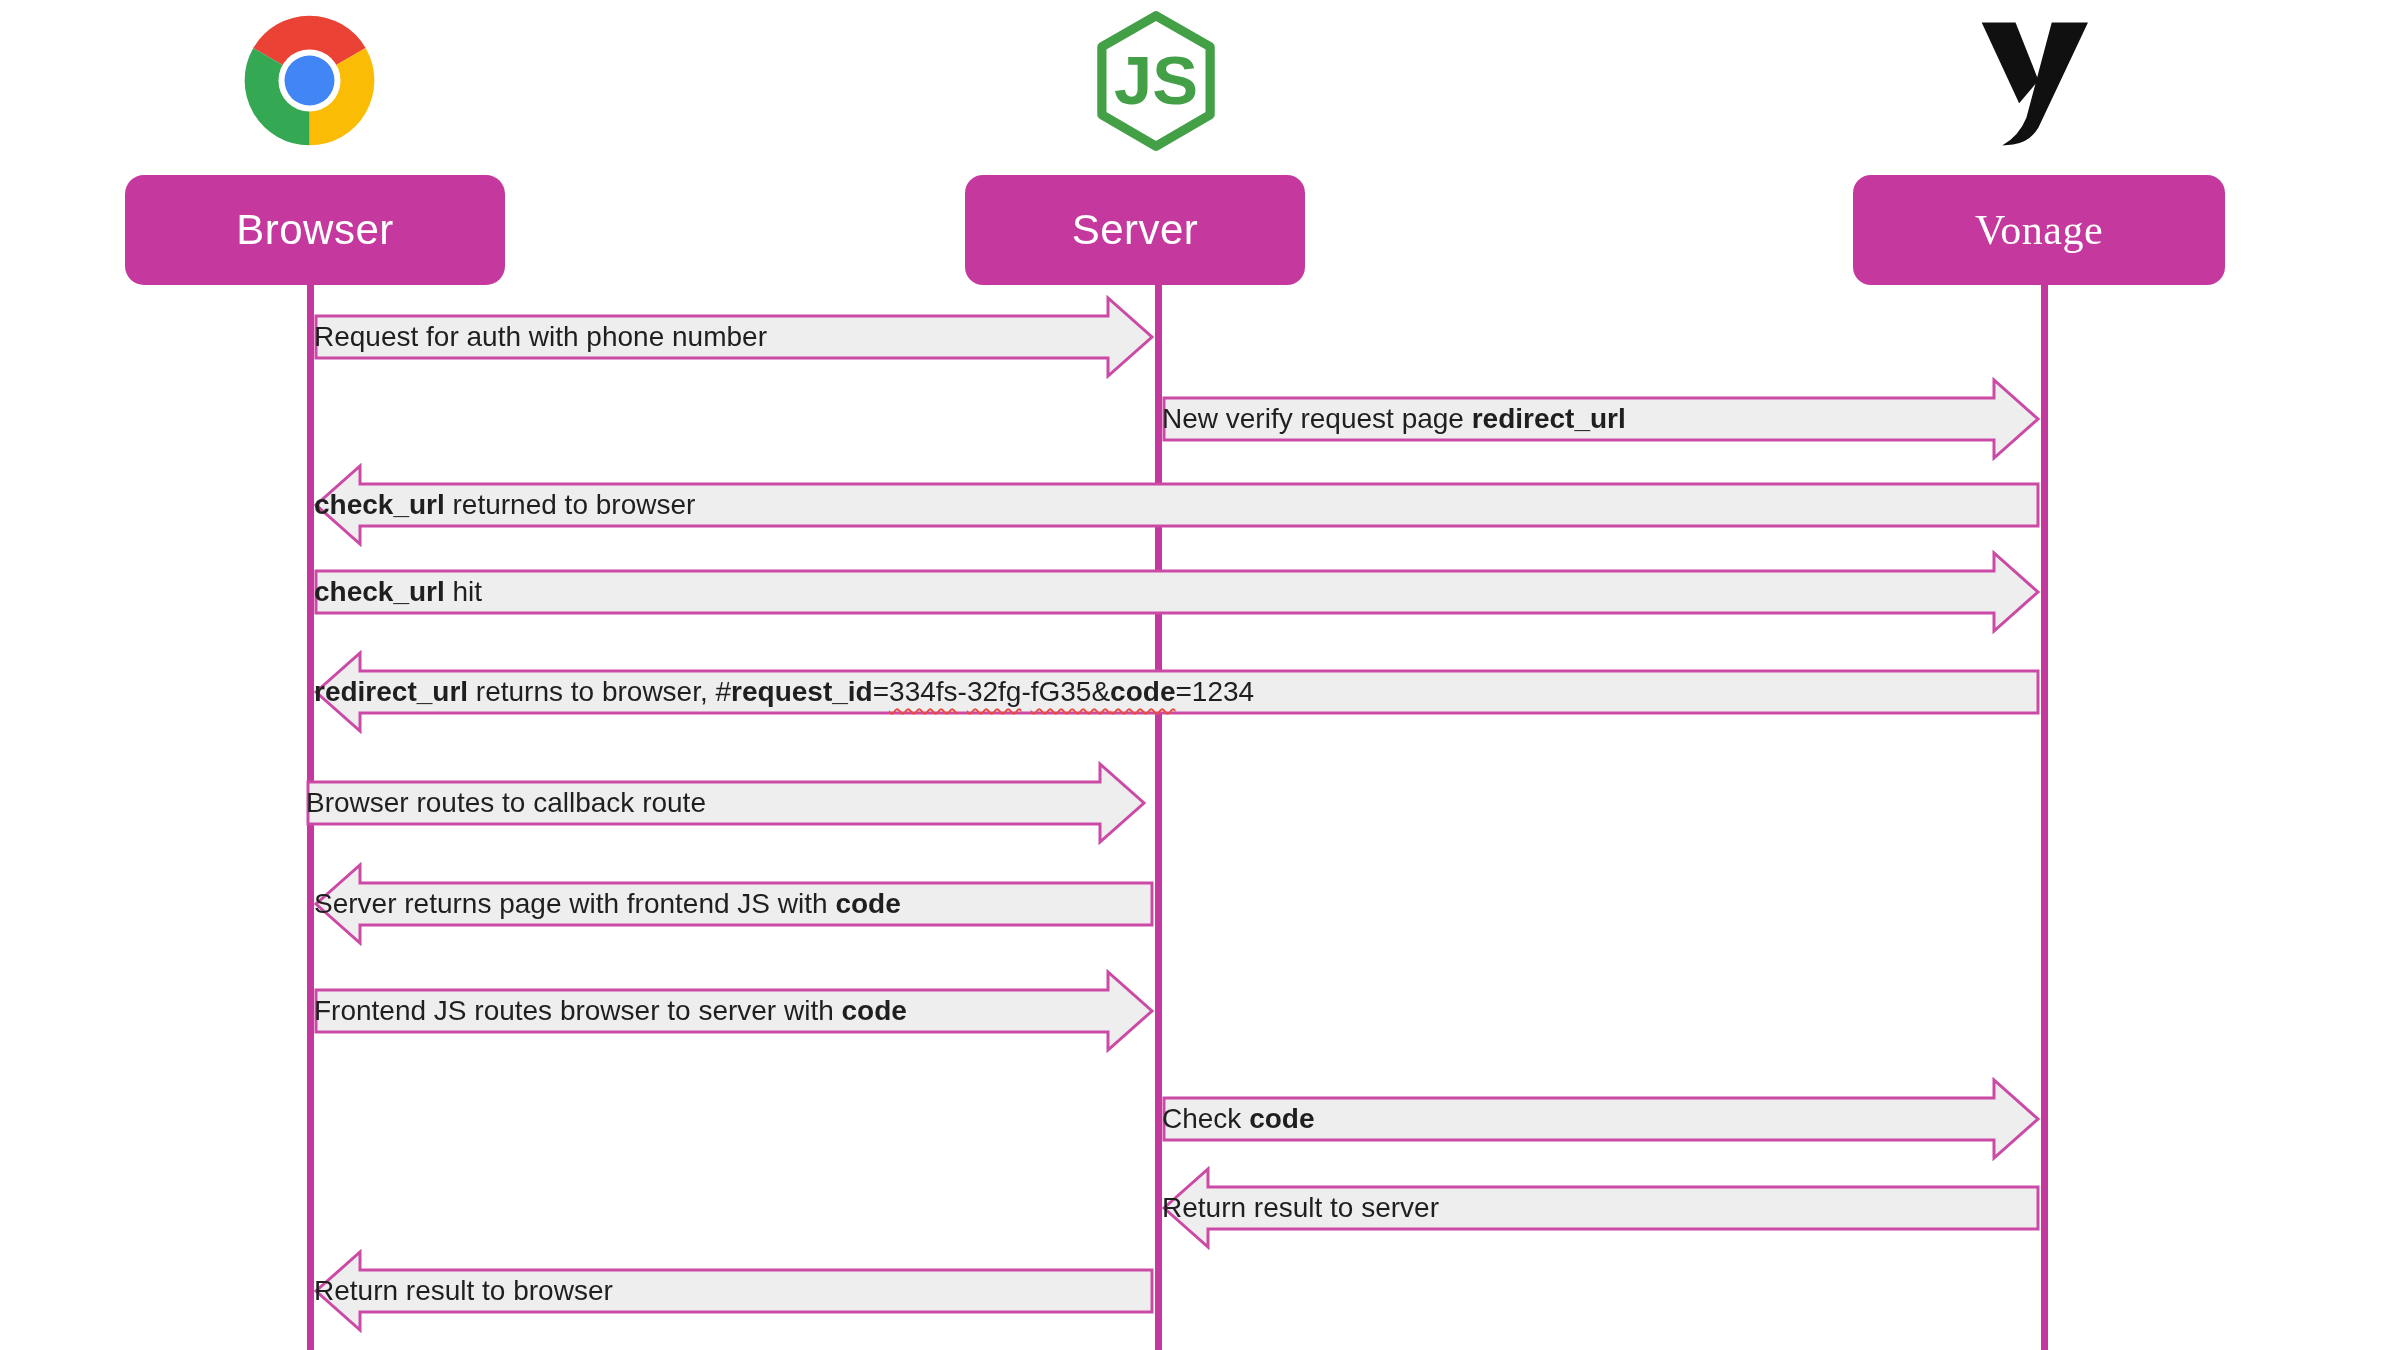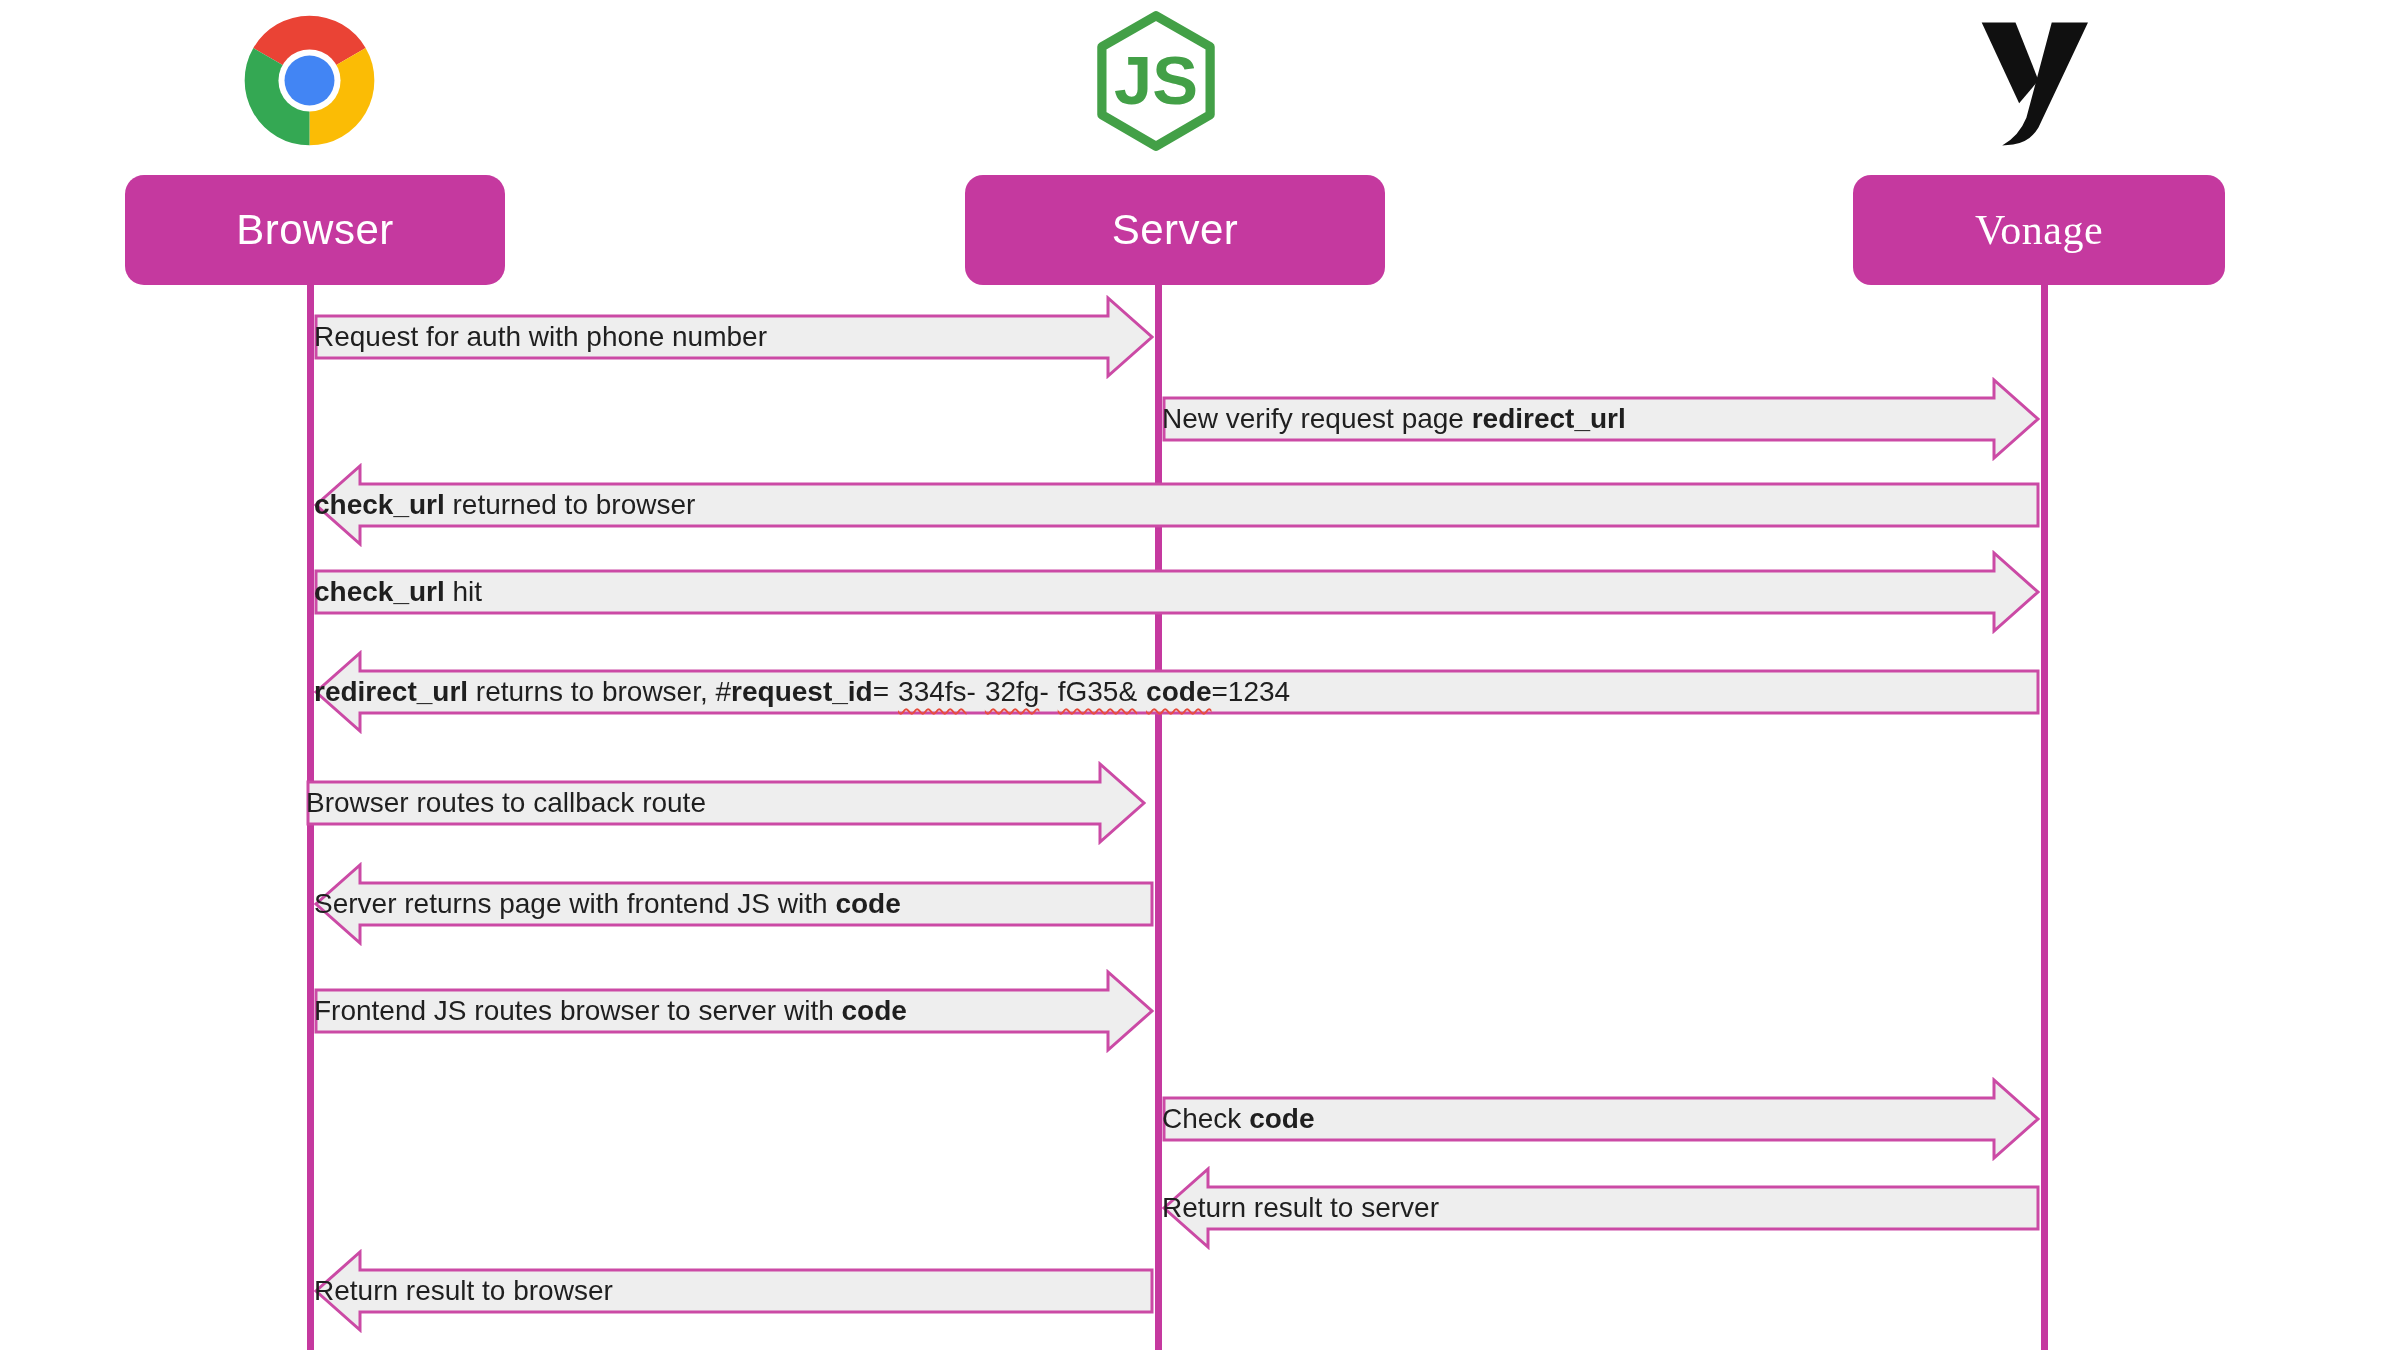--- a/index.html
+++ b/index.html
@@ -41,21 +41,20 @@
     font-size:28px;color:var(--text,#1f1f1f);
     white-space:pre;
   }
   .msg-label .b{font-weight:700;}
   .msg-label .sq{
     text-decoration-line:underline;
     text-decoration-style:wavy;
     text-decoration-color:#e74c3c;
     text-decoration-thickness:2px;
     text-underline-offset:7px;
-    margin-left:9px;
   }
   
   .chrome-red{fill:var(--chrome-red,#EA4335);}
   .chrome-green{fill:var(--chrome-green,#34A853);}
   .chrome-yellow{fill:var(--chrome-yellow,#FBBC05);}
   .chrome-blue{fill:var(--chrome-blue,#4285F4);}
   .node-green-stroke{fill:none;stroke:var(--node-green,#43a047);stroke-width:7;stroke-linejoin:round;}
   .node-green-text{fill:var(--node-green,#43a047);font-family:"Liberation Sans",sans-serif;font-weight:700;}
   .vonage-black{fill:var(--vonage-black,#101010);}
 </style>
@@ -76,21 +75,21 @@
   <div class="actor-box" style="left:125px;top:175px;width:380px;border-radius:19px;">
     <span>Browser</span>
   </div>
 
   <div class="actor-icon" style="left:1090px;top:8px;width:132px;height:150px;">
     <svg viewBox="0 0 100 112" width="132" height="150">
       <path class="node-green-stroke" d="M50 5 L91 28.5 L91 80 L50 104 L9 80 L9 28.5 Z"></path>
       <text class="node-green-text" x="50" y="72" font-size="52" text-anchor="middle">JS</text>
     </svg>
   </div>
-  <div class="actor-box" style="left:965px;top:175px;width:420px;">
+  <div class="actor-box" style="left:965px;top:175px;width:340px;">
     <span>Server</span>
   </div>
 
   <div class="actor-icon" style="left:1972px;top:20px;width:145px;height:128px;">
     <svg viewBox="0 0 120 106" width="145" height="128">
       <path class="vonage-black" d="M8 2 L36 2 L55 50 L39 69 Z"></path>
       <path class="vonage-black" d="M66 2 L96 2 L55 89 Q48 101 34 103 L25 104 Q39 96 45 81 Z"></path>
     </svg>
   </div>
   <div class="actor-box" style="left:1853px;top:175px;width:372px;font-family:Liberation Serif, serif;">

